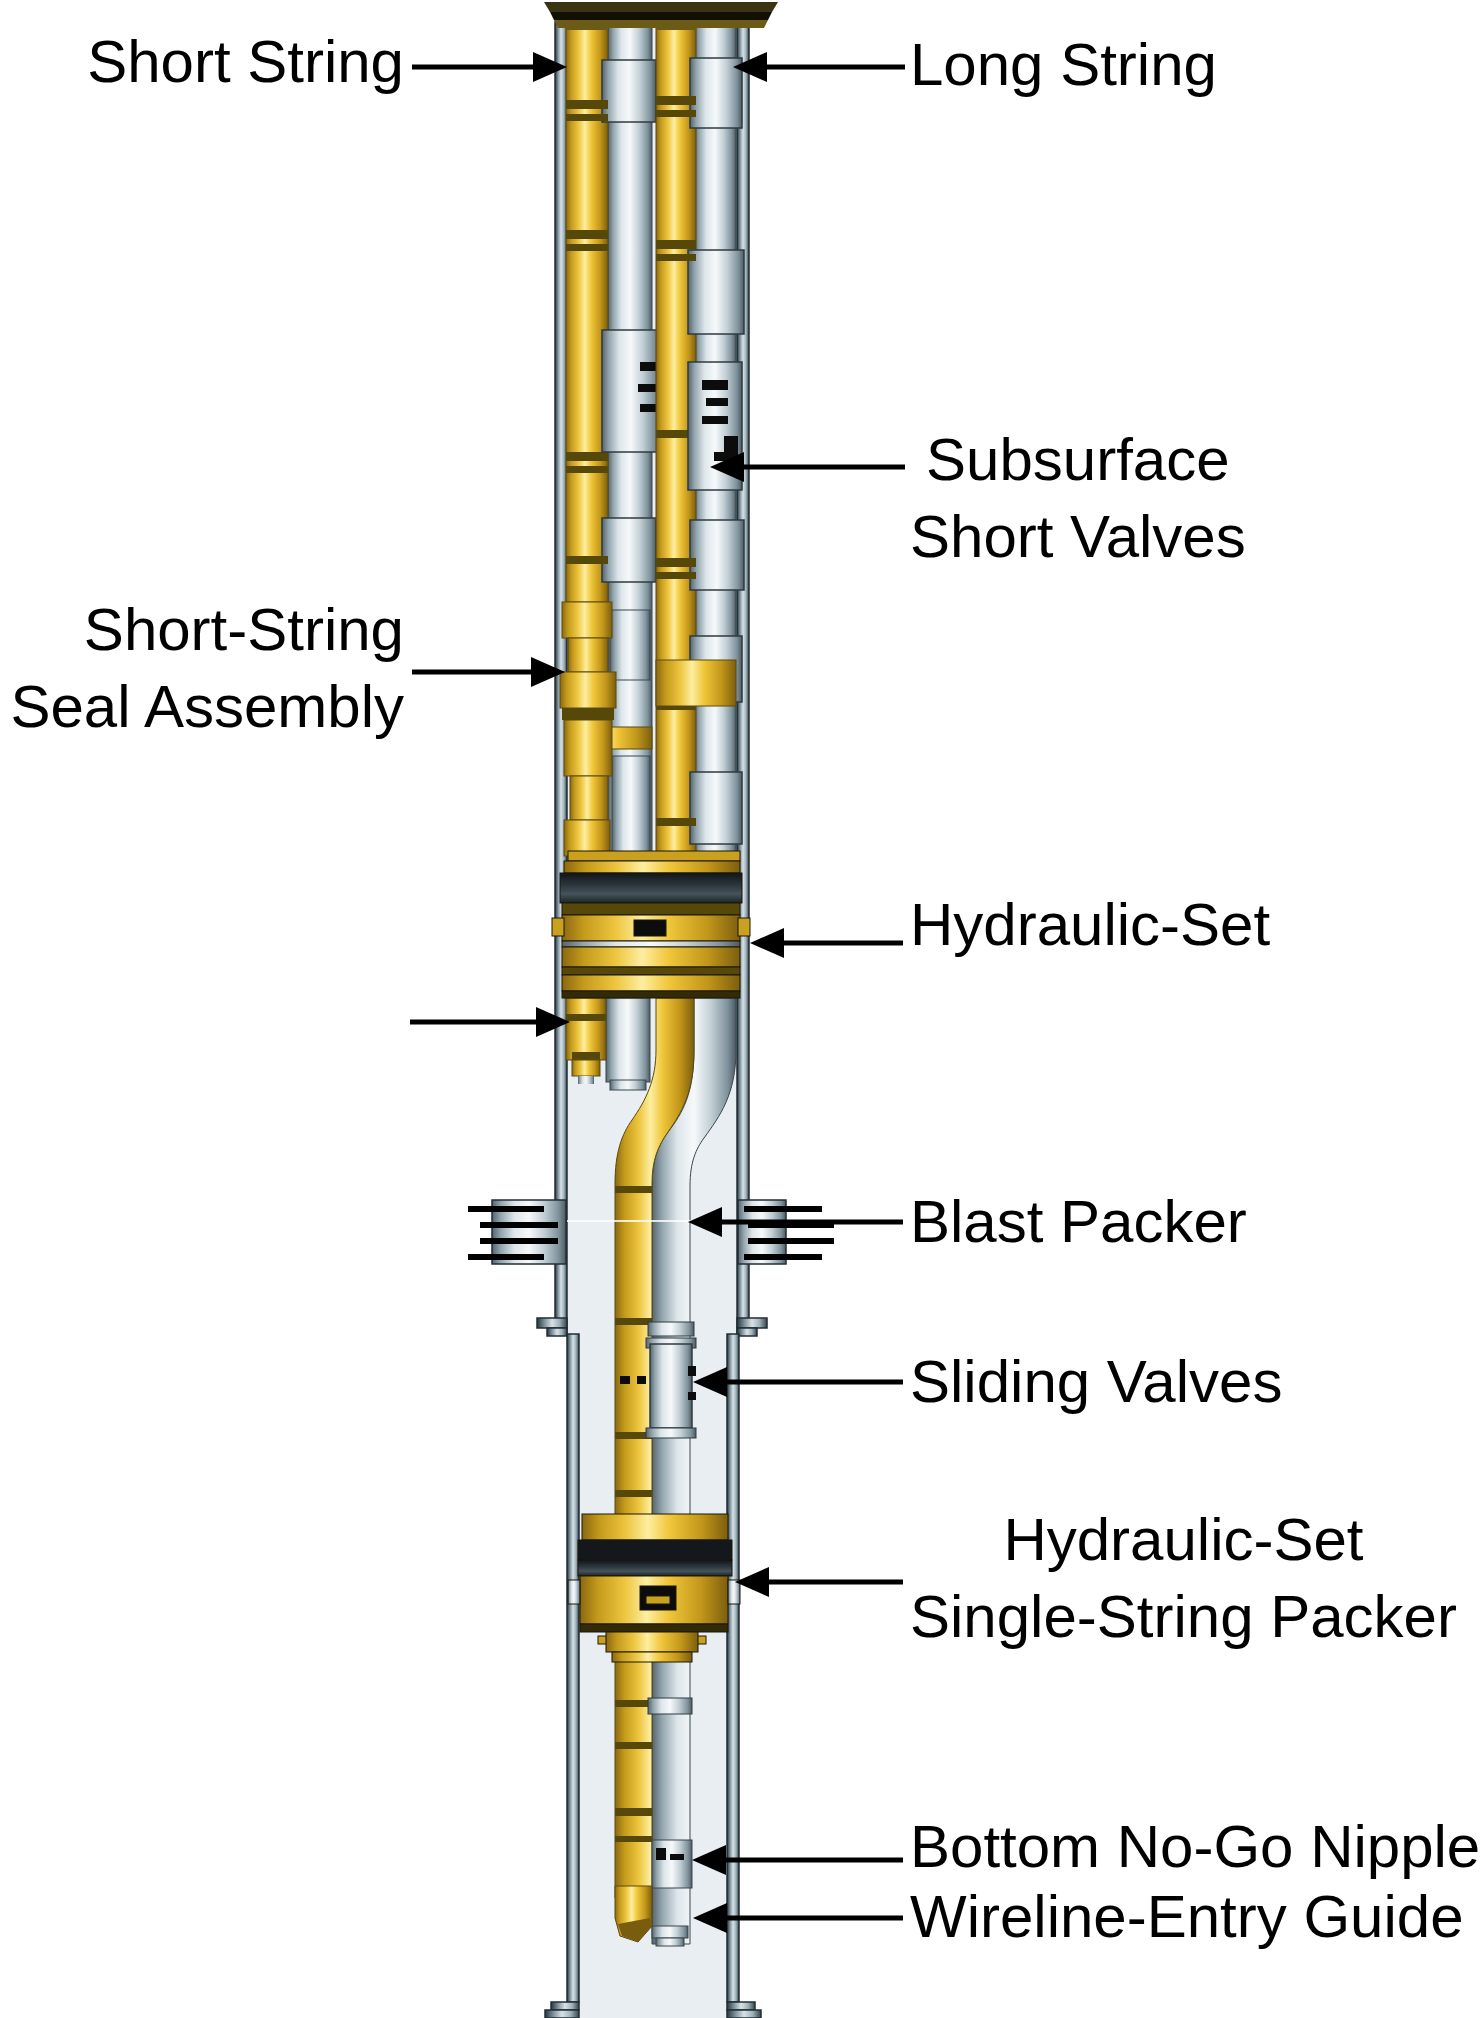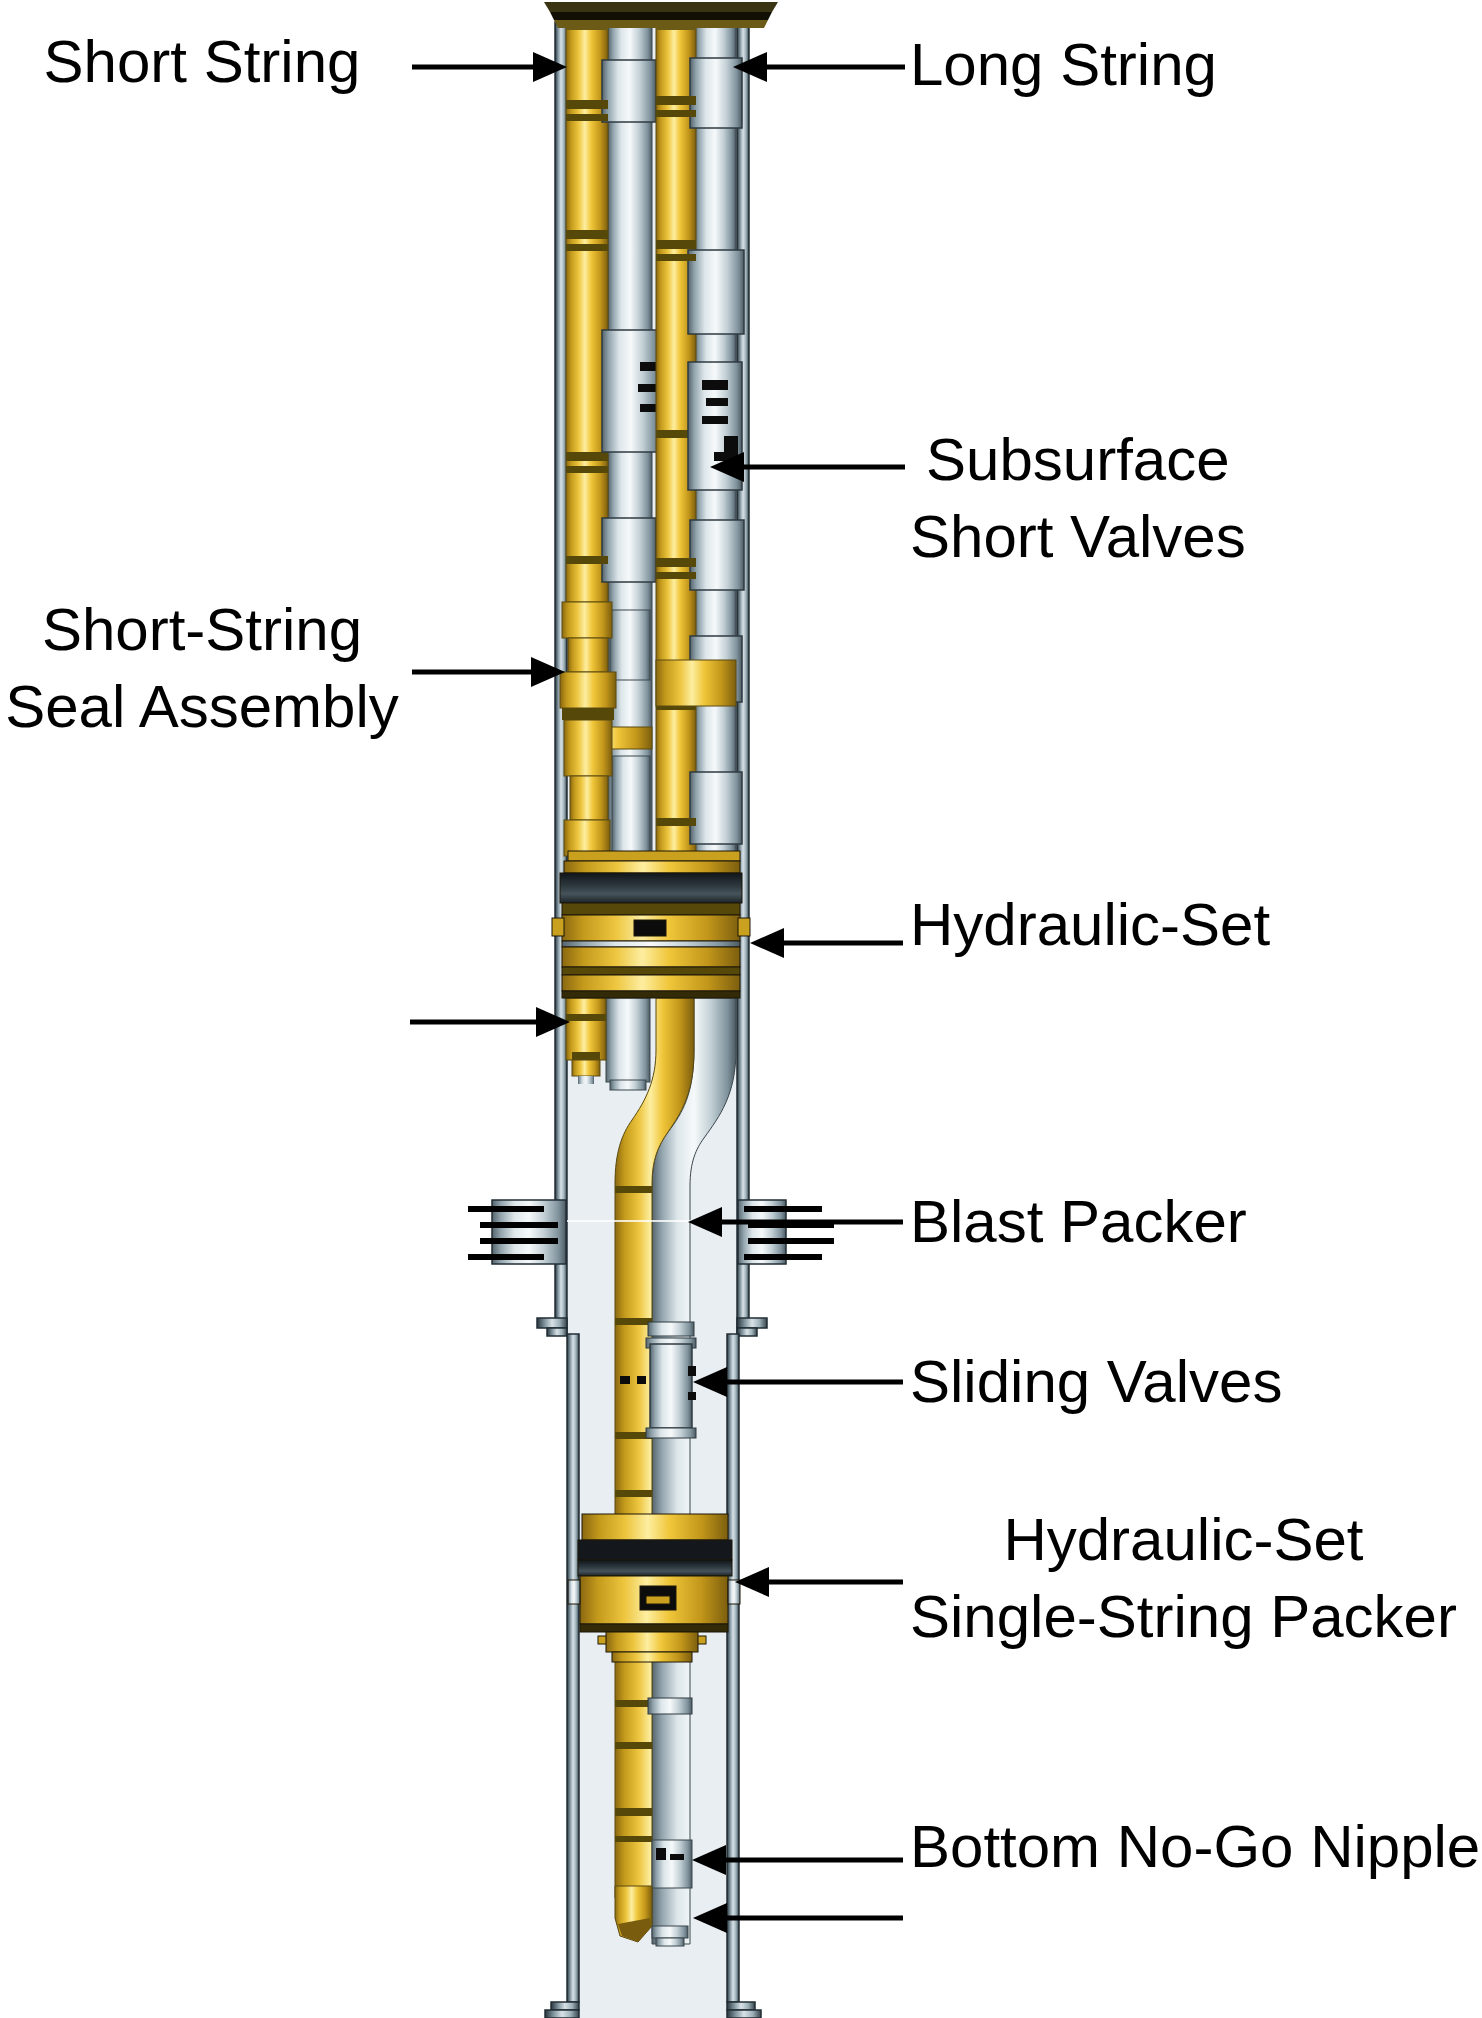--- a/index.html
+++ b/index.html
@@ -11,21 +11,21 @@
     font-family:"Liberation Sans","DejaVu Sans",sans-serif;
   }
   #diagram-svg{position:absolute;left:0;top:0;}
   .callout{
     position:absolute;
     font-size:60px;
     line-height:77px;
     color:#000;
     white-space:nowrap;
   }
-  .callout.left{left:0;width:404px;text-align:center;}
+  .callout.left{left:0;width:404px;text-align:right;}
   .callout.right{left:910px;text-align:center;}
   .inset{padding-right:52px;}
 </style>
 </head>
 <body>
 
 <div id="stage">
 
 <svg id="diagram-svg" width="1482" height="2018" viewBox="0 0 1482 2018" xmlns="http://www.w3.org/2000/svg">
   <defs>
@@ -339,14 +339,15 @@
 
 <div class="callout right" style="top:1343px">Sliding Valves</div>
 
 <div class="callout right" style="top:1501px">
   <div>Hydraulic-Set</div>
   <div>Single-String Packer</div>
 </div>
 
 <div class="callout right" style="top:1808px">Bottom No-Go Nipple</div>
 
+<div class="callout right" style="top:1878px">Wireline-Entry Guide</div>
 
 </div>
 
 </body></html>

